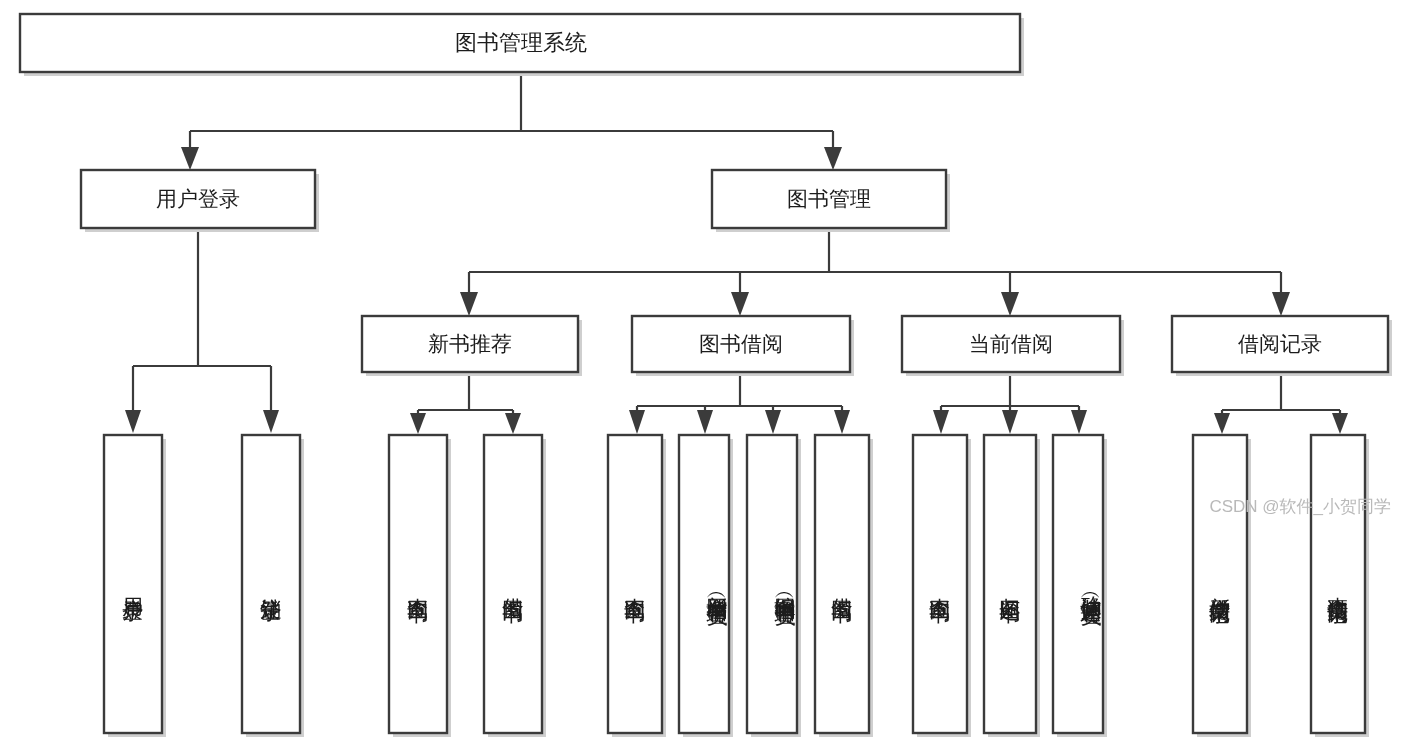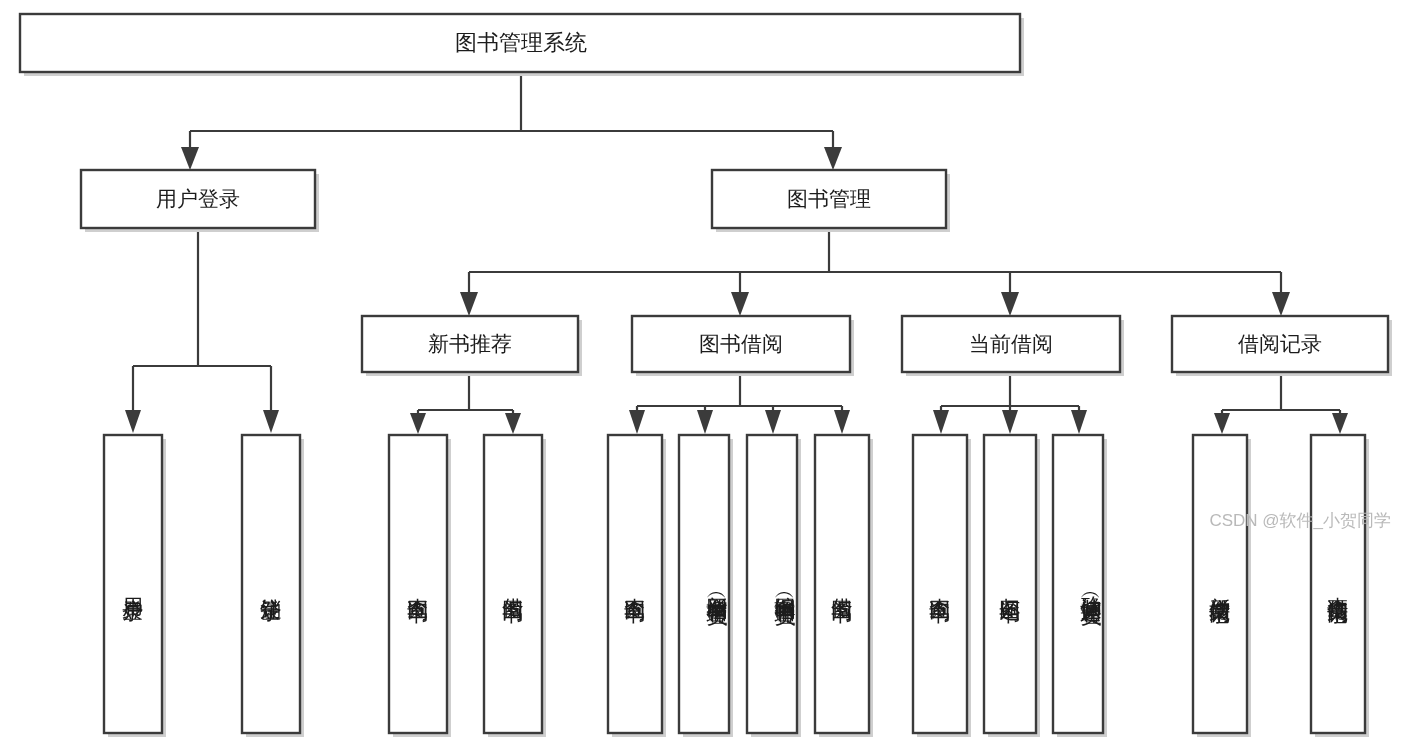--- a/index.html
+++ b/index.html
@@ -61,21 +61,21 @@
     line-height: 1.12;
     color: #1c1c1c;
     letter-spacing: 1.5px;
     white-space: nowrap;
     text-align: center;
     pointer-events: none;
   }
   .watermark {
     position: absolute;
     right: 14px;
-    bottom: 0;
+    bottom: 14px;
     font-family: "Liberation Sans", "DejaVu Sans", sans-serif;
     font-size: 17px;
     color: #b9b9b9;
     white-space: nowrap;
   }
 </style>
 </head>
 <body>
 
 <div id="diagram-root">

